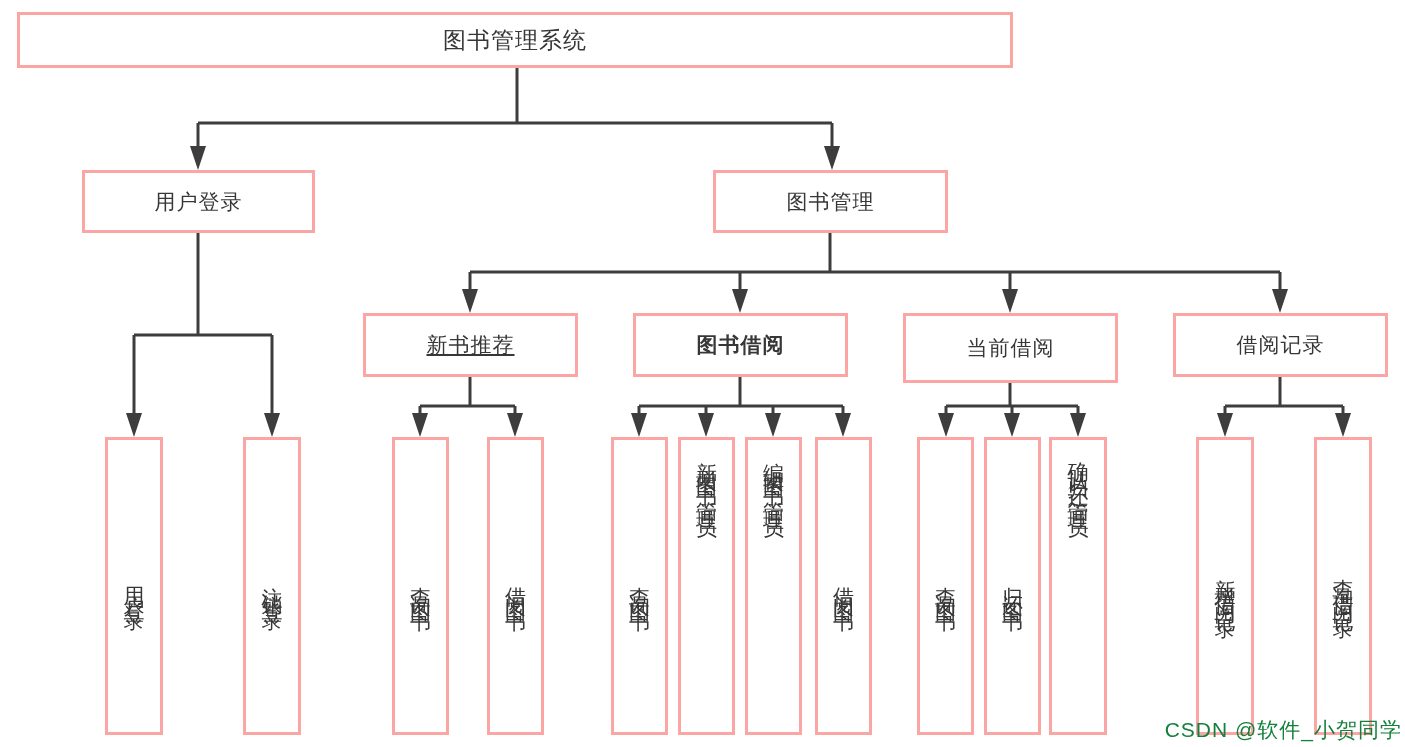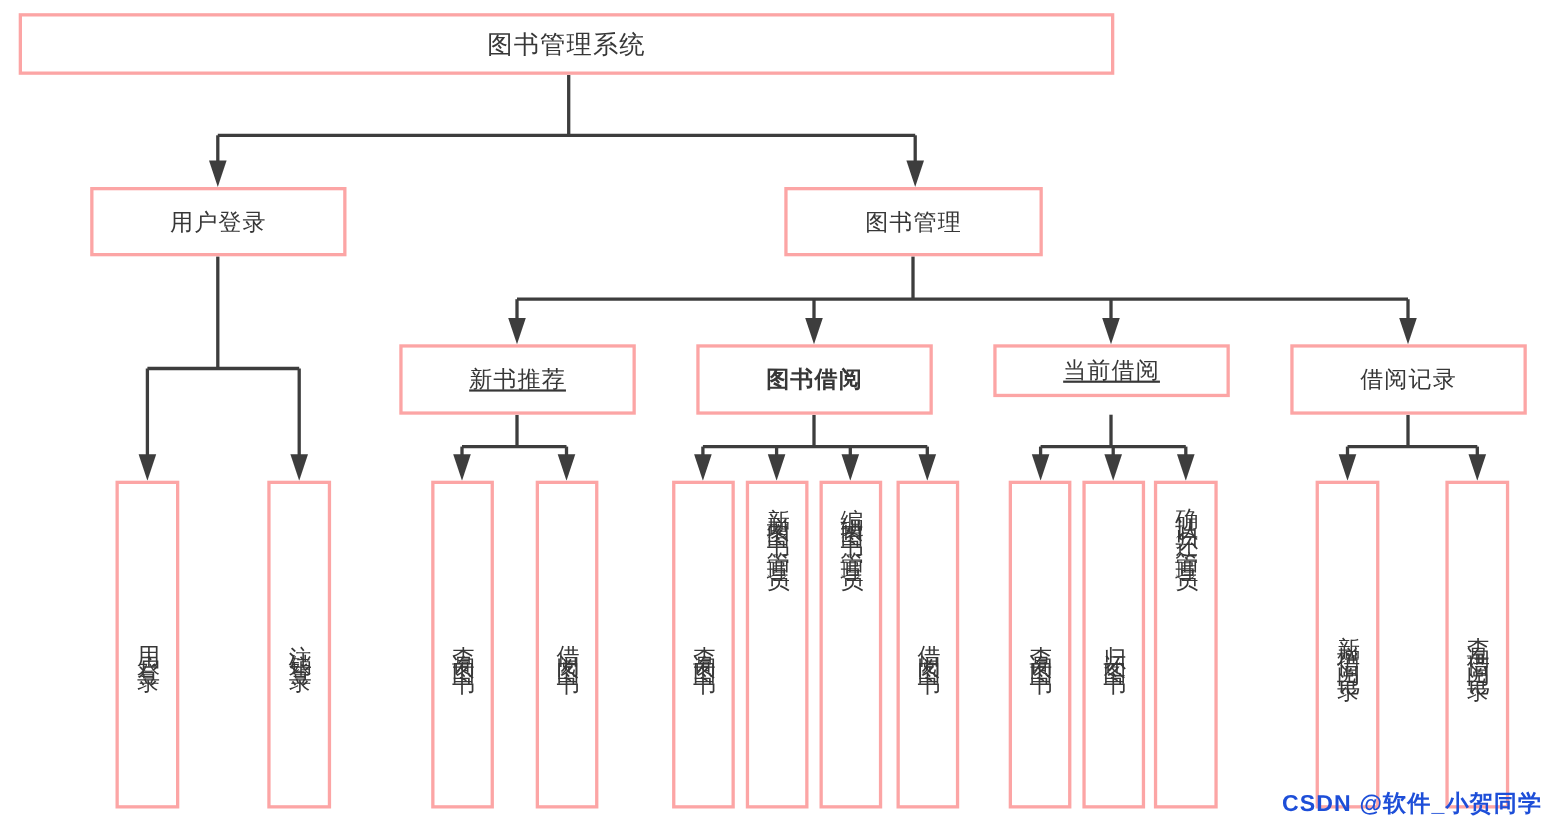--- a/index.html
+++ b/index.html
@@ -34,25 +34,24 @@
     justify-content:flex-start;
     padding-top:5px;
   }
   #wires{
     position:absolute;left:0;top:0;z-index:1;
   }
   #watermark{
     position:absolute;
     right:3px;top:716px;
     font-size:21px;
-    color:#1d4ed8;
+    color:#15803d;
     letter-spacing:1px;
     z-index:3;
     white-space:nowrap;
-    font-weight:bold;
   }
 </style>
 </head>
 <body>
 
 <div id="canvas">
 
   <svg id="wires" width="1405" height="747" viewBox="0 0 1405 747">
     <g stroke="#3d3d3d" stroke-width="3" fill="none">
 
@@ -133,21 +132,21 @@
     </g>
   </svg>
 
   <div class="box" style="left:17px;top:12px;width:996px;height:56px;font-size:23px;">图书管理系统</div>
 
   <div class="box" style="left:82px;top:170px;width:233px;height:63px;">用户登录</div>
   <div class="box" style="left:713px;top:170px;width:235px;height:63px;">图书管理</div>
 
   <div class="box" style="left:363px;top:313px;width:215px;height:64px;text-decoration:underline;">新书推荐</div>
   <div class="box" style="left:633px;top:313px;width:215px;height:64px;font-weight:bold;">图书借阅</div>
-  <div class="box" style="left:903px;top:313px;width:215px;height:48px;text-decoration:underline;">当前借阅</div>
+  <div class="box" style="left:903px;top:313px;width:215px;height:70px;">当前借阅</div>
   <div class="box" style="left:1173px;top:313px;width:215px;height:64px;">借阅记录</div>
 
   <div class="box vbox" style="left:105px;top:437px;width:58px;height:298px;">用户登录</div>
   <div class="box vbox" style="left:243px;top:437px;width:58px;height:298px;">注销登录</div>
 
   <div class="box vbox" style="left:392px;top:437px;width:57px;height:298px;">查询图书</div>
   <div class="box vbox" style="left:487px;top:437px;width:57px;height:298px;">借阅图书</div>
 
   <div class="box vbox" style="left:611px;top:437px;width:57px;height:298px;">查询图书</div>
   <div class="box vbox top" style="left:678px;top:437px;width:57px;height:298px;">新增图书（管理员）</div>

